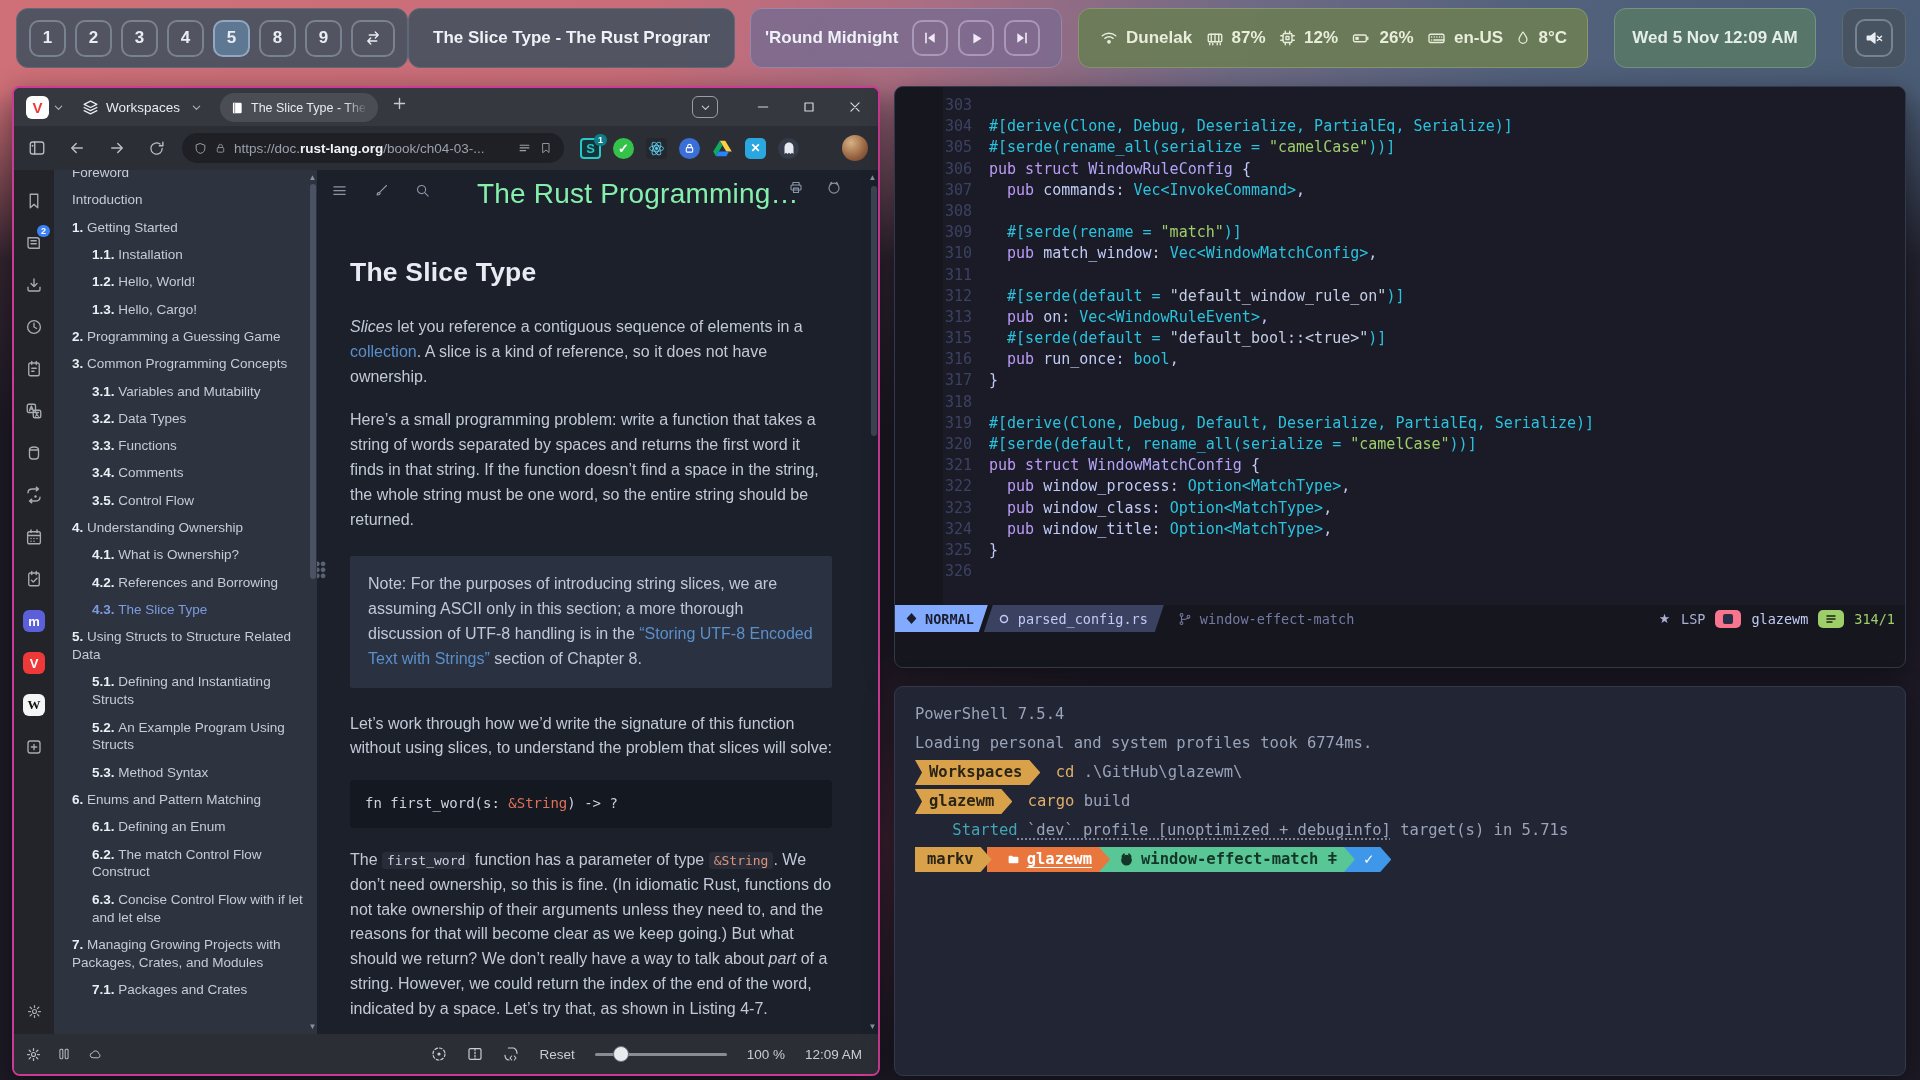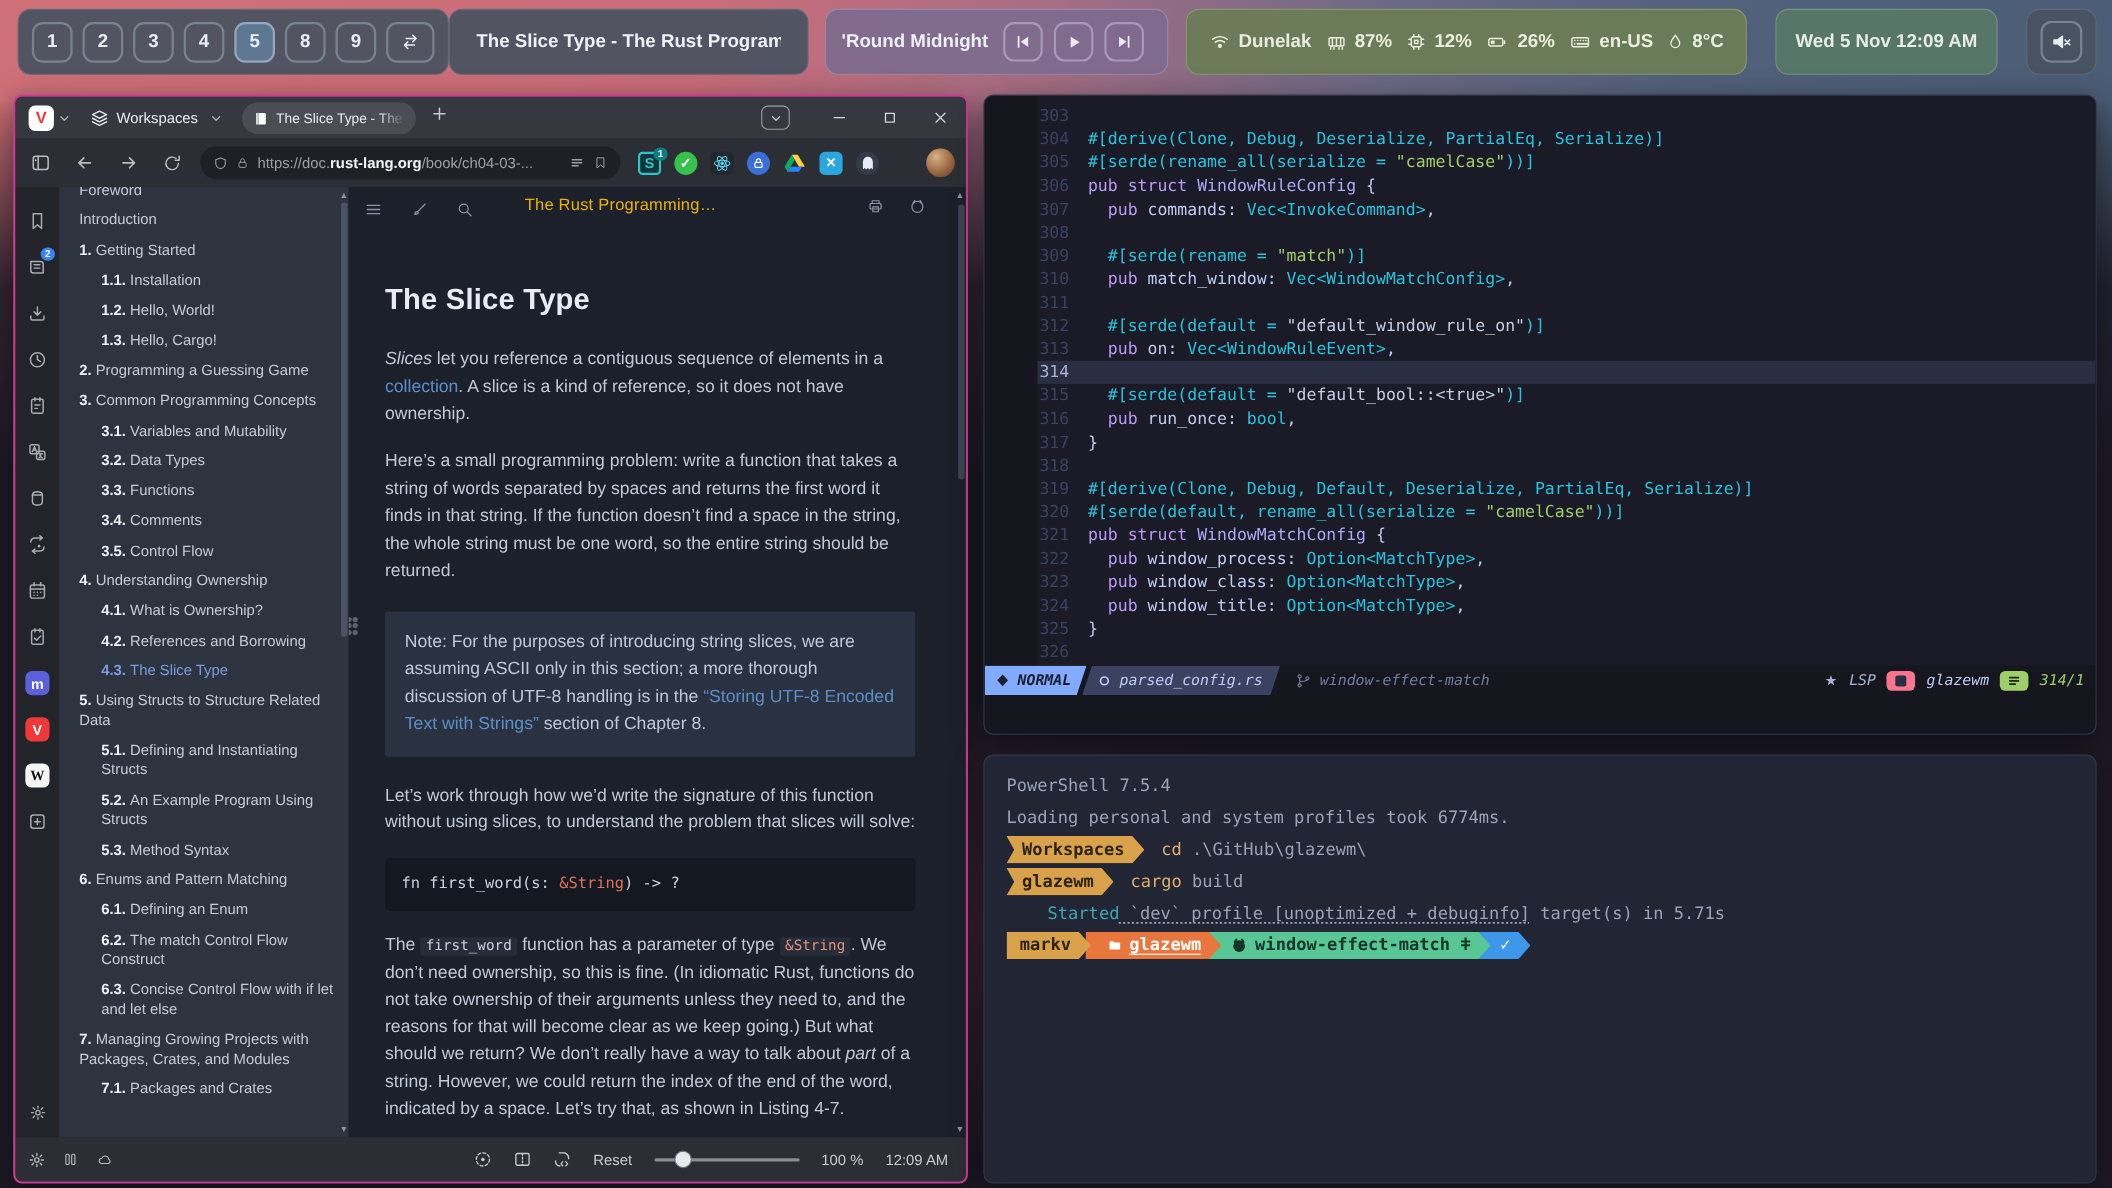--- a/index.html
+++ b/index.html
@@ -81,21 +81,21 @@
   .toc-item { margin-bottom:9.5px; line-height:1.32; cursor:pointer; }
   .toc-item b { color:#eceff4; }
   .toc-item.ind { padding-left:20px; }
   .toc-item.active, .toc-item.active b { color:#7d9ce0; }
   .toc-thumb { position:absolute; right:1px; top:14px; width:6px; height:395px; background:#4a5263; border-radius:3px; }
   .scroll-arrow { position:absolute; right:0; width:9px; color:#8a92a2; font-size:8px; text-align:center; }
 
   .content { flex:1; background:#1b202b; position:relative; color:#c2c9d6; overflow:hidden; }
   .chead { height:40px; display:flex; align-items:center; padding:0 14px; color:#8b94a7; }
   .chead .gap { margin-left:26px; }
-  .chead-title { position:absolute; left:160px; top:8px; font-size:15px; color:#eab308; letter-spacing:.2px;text-align:right; }
+  .chead-title { position:absolute; left:160px; top:8px; font-size:28px; color:#86efac; letter-spacing:.2px;text-align:right; }
   .chead-right { position:absolute; right:36px; top:10px; display:flex; gap:22px; color:#8b94a7; }
   .article { padding:28px 0 0 33px; width:515px; font-size:16px; line-height:1.55; }
   .article h1 { color:#e8ebf2; font-size:26.5px; margin:14px 0 22px; letter-spacing:.2px; }
   .article p { margin-bottom:19px; }
   .article i { font-style:italic; }
   .link { color:#5b8fc9; }
   .notebox { background:#2a3140; padding:16px 18px; margin:24px 0; border-radius:2px; }
   .codeblock { background:#141821; border-radius:4px; padding:13px 15px; font-family:"DejaVu Sans Mono", monospace;
                font-size:14px; color:#ccd2de; margin:6px 0 20px; }
   .codeblock .accent { color:#e0705a; }
@@ -111,21 +111,21 @@
   .slider .knob { position:absolute; left:18px; top:-7px; width:16px; height:16px; border-radius:50%; background:#e8eaee; border:1px solid #6b6f77; }
 
   
   .code { flex:none; height:518px; background:#1a1b26; font-family:"DejaVu Sans Mono", monospace; font-size:15px; padding-top:8px; overflow:hidden;margin-left:48px; }
   .crow { display:flex; height:21.2px; line-height:21.2px; white-space:pre; }
   .crow .ln { width:46px; text-align:right; padding-right:17px; color:#3b4261; flex:none; }
   .crow.cursor { background:#292e42; }
   .crow.cursor .ln { color:#a9b1d6; }
   .tk-a { color:#2ac3de; } .tk-k { color:#bb9af7; } .tk-t { color:#2ac3de; } .tk-s { color:#b4a4f7; }
   .tk-f { color:#c0caf5; } .tk-g { color:#9ece6a; } .tk-p { color:#c5cde6; } .tk-w { color:#c0caf5; }
-  .sline { height:27px; background:#16161e; display:flex; align-items:center; font-family:"DejaVu Sans Mono", monospace; font-size:13.5px; position:relative;font-style:italic; }
+  .sline { height:27px; background:#16161e; display:flex; align-items:center; font-family:"DejaVu Sans Mono", monospace; font-size:13.5px; position:relative; }
   .sl-seg { height:27px; display:flex; align-items:center; }
   .seg-mode { background:#82aaff; color:#1b1e2e; font-weight:bold; padding:0 14px 0 10px; gap:7px;
               clip-path:polygon(0 0,100% 0,calc(100% - 9px) 100%,0 100%); }
   .seg-file { background:#3b4261; color:#c0caf5; padding:0 16px 0 14px; gap:8px; margin-left:-4px;
               clip-path:polygon(9px 0,100% 0,calc(100% - 9px) 100%,0 100%); }
   .seg-branch { color:#737aa2; padding-left:14px; display:flex; align-items:center; gap:8px; }
   .sl-right { position:absolute; right:10px; display:flex; align-items:center; gap:10px; color:#a9b1d6; }
   .chip-pink { width:26px; height:18px; background:#f7768e; border-radius:5px; display:flex; align-items:center; justify-content:center; }
   .chip-pink i { width:10px; height:10px; background:#2a2e44; border-radius:2px; }
   .chip-green { width:26px; height:18px; background:#9ece6a; border-radius:5px; display:flex; align-items:center; justify-content:center; color:#1a2310; }
@@ -688,21 +688,20 @@
         <div class="crow"><span class="ln">304</span><span><span class="tk-a">#[derive(Clone, Debug, Deserialize, PartialEq, Serialize)]</span></span></div>
         <div class="crow"><span class="ln">305</span><span><span class="tk-a">#[serde(rename_all(serialize = </span><span class="tk-g">"camelCase"</span><span class="tk-a">))]</span></span></div>
         <div class="crow"><span class="ln">306</span><span><span class="tk-k">pub struct </span><span class="tk-s">WindowRuleConfig </span><span class="tk-w">{</span></span></div>
         <div class="crow"><span class="ln">307</span><span><span class="tk-w">  </span><span class="tk-k">pub </span><span class="tk-f">commands</span><span class="tk-w">: </span><span class="tk-t">Vec&lt;InvokeCommand&gt;</span><span class="tk-w">,</span></span></div>
         <div class="crow"><span class="ln">308</span><span></span></div>
         <div class="crow"><span class="ln">309</span><span><span class="tk-w">  </span><span class="tk-a">#[serde(rename = </span><span class="tk-g">"match"</span><span class="tk-a">)]</span></span></div>
         <div class="crow"><span class="ln">310</span><span><span class="tk-w">  </span><span class="tk-k">pub </span><span class="tk-f">match_window</span><span class="tk-w">: </span><span class="tk-t">Vec&lt;WindowMatchConfig&gt;</span><span class="tk-w">,</span></span></div>
         <div class="crow"><span class="ln">311</span><span></span></div>
         <div class="crow"><span class="ln">312</span><span><span class="tk-w">  </span><span class="tk-a">#[serde(default = </span><span class="tk-p">"default_window_rule_on"</span><span class="tk-a">)]</span></span></div>
         <div class="crow"><span class="ln">313</span><span><span class="tk-w">  </span><span class="tk-k">pub </span><span class="tk-f">on</span><span class="tk-w">: </span><span class="tk-t">Vec&lt;WindowRuleEvent&gt;</span><span class="tk-w">,</span></span></div>
-        <div class="crow cursor"><span class="ln">314</span><span></span></div>
         <div class="crow"><span class="ln">315</span><span><span class="tk-w">  </span><span class="tk-a">#[serde(default = </span><span class="tk-p">"default_bool::&lt;true&gt;"</span><span class="tk-a">)]</span></span></div>
         <div class="crow"><span class="ln">316</span><span><span class="tk-w">  </span><span class="tk-k">pub </span><span class="tk-f">run_once</span><span class="tk-w">: </span><span class="tk-t">bool</span><span class="tk-w">,</span></span></div>
         <div class="crow"><span class="ln">317</span><span><span class="tk-w">}</span></span></div>
         <div class="crow"><span class="ln">318</span><span></span></div>
         <div class="crow"><span class="ln">319</span><span><span class="tk-a">#[derive(Clone, Debug, Default, Deserialize, PartialEq, Serialize)]</span></span></div>
         <div class="crow"><span class="ln">320</span><span><span class="tk-a">#[serde(default, rename_all(serialize = </span><span class="tk-g">"camelCase"</span><span class="tk-a">))]</span></span></div>
         <div class="crow"><span class="ln">321</span><span><span class="tk-k">pub struct </span><span class="tk-s">WindowMatchConfig </span><span class="tk-w">{</span></span></div>
         <div class="crow"><span class="ln">322</span><span><span class="tk-w">  </span><span class="tk-k">pub </span><span class="tk-f">window_process</span><span class="tk-w">: </span><span class="tk-t">Option&lt;MatchType&gt;</span><span class="tk-w">,</span></span></div>
         <div class="crow"><span class="ln">323</span><span><span class="tk-w">  </span><span class="tk-k">pub </span><span class="tk-f">window_class</span><span class="tk-w">: </span><span class="tk-t">Option&lt;MatchType&gt;</span><span class="tk-w">,</span></span></div>
         <div class="crow"><span class="ln">324</span><span><span class="tk-w">  </span><span class="tk-k">pub </span><span class="tk-f">window_title</span><span class="tk-w">: </span><span class="tk-t">Option&lt;MatchType&gt;</span><span class="tk-w">,</span></span></div>

